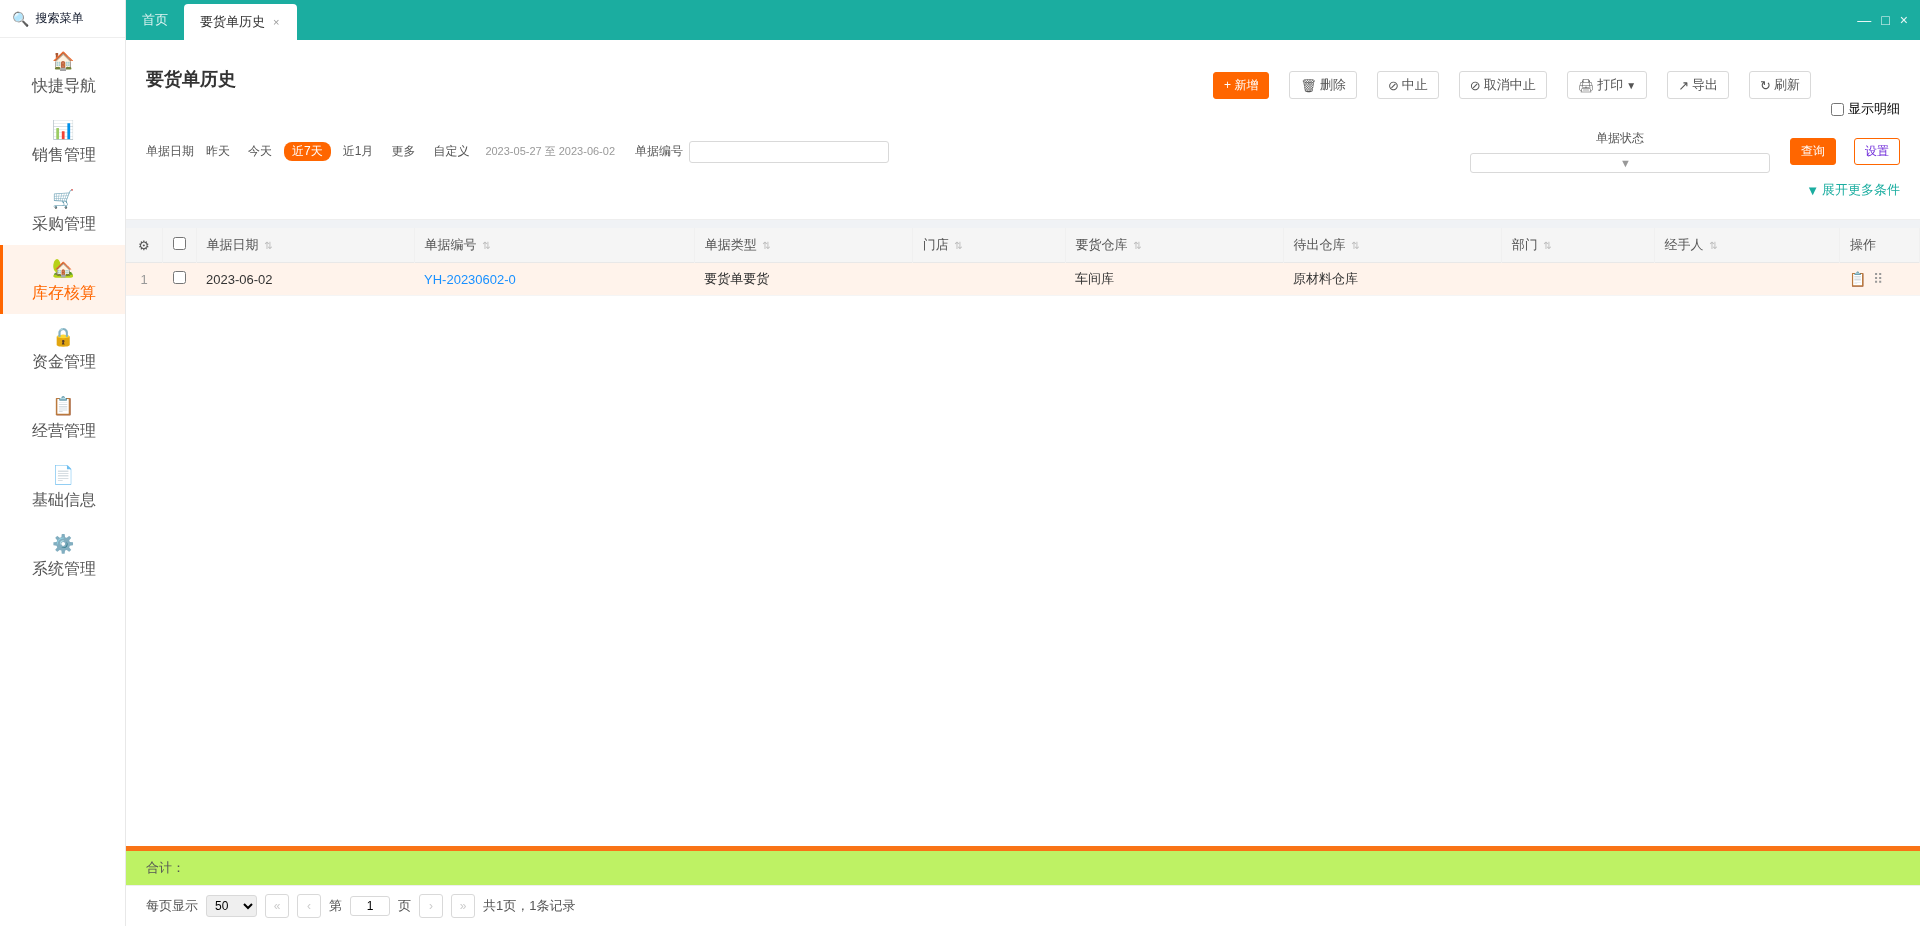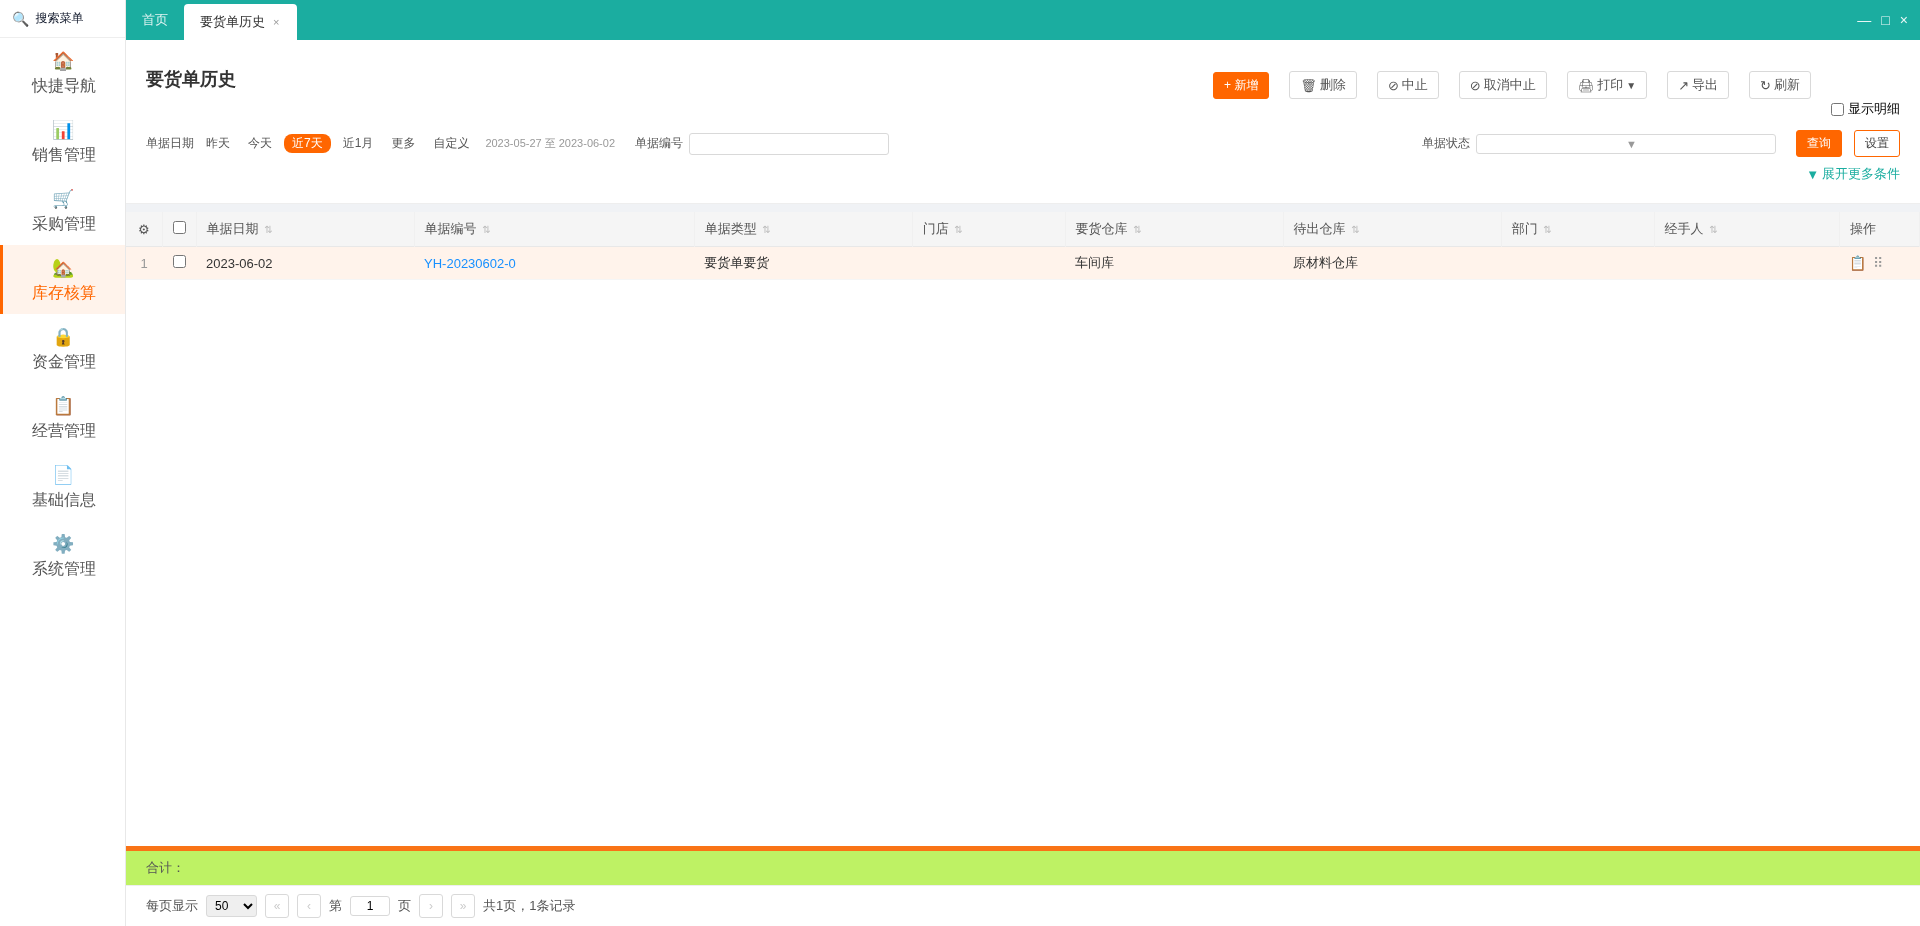--- a/index.html
+++ b/index.html
@@ -113,21 +113,21 @@
       gap: 3px;
       padding: 4px 10px;
       border: 1px solid #d9d9d9;
       border-radius: 3px;
       cursor: pointer;
       background: #fff;
       color: #555;
       font-size: 12px;
     }
     .toolbar-btn.primary { background: #ff6600; color: #fff; border-color: #ff6600; }
-    .toolbar-btn.secondary { background: #fff; color: #404040; border: 1px solid #ff6600; }
+    .toolbar-btn.secondary { background: #fff; color: #6d28d9; border: 1px solid #ff6600; }
 
     
     .filter-area {
       background: #fff;
       padding: 12px 20px;
       flex-shrink: 0;
       border-bottom: 1px solid #eee;
     }
     .filter-row {
       display: flex;
@@ -396,29 +396,29 @@
           <span class="date-btn">更多</span>
           <span class="date-btn">自定义</span>
           <span class="filter-date-range">2023-05-27 至 2023-06-02</span>
         </div>
 
         <div class="filter-group">
           <span class="filter-label">单据编号</span>
           <input class="filter-input" type="text" style="">
         </div>
 
-        <div class="filter-group" style="margin-left:auto;">
+        <div class="filter-group" style="margin-left:auto;flex-direction:column;">
           <span class="filter-label">单据状态</span>
           <div class="filter-select-wrap">
             <span></span>
             <span style="color:#999;font-size:11px;">▼</span>
           </div>
         </div>
 
-        <div style="display:flex;gap:12px;flex-shrink:0;">
+        <div style="display:flex;gap:18px;flex-shrink:0;">
           <button class="toolbar-btn primary">查询</button>
           <button class="toolbar-btn secondary">设置</button>
         </div>
       </div>
 
       <div class="filter-row">
         <div class="expand-btn">
           <span>▼</span>
           <span>展开更多条件</span>
         </div>

